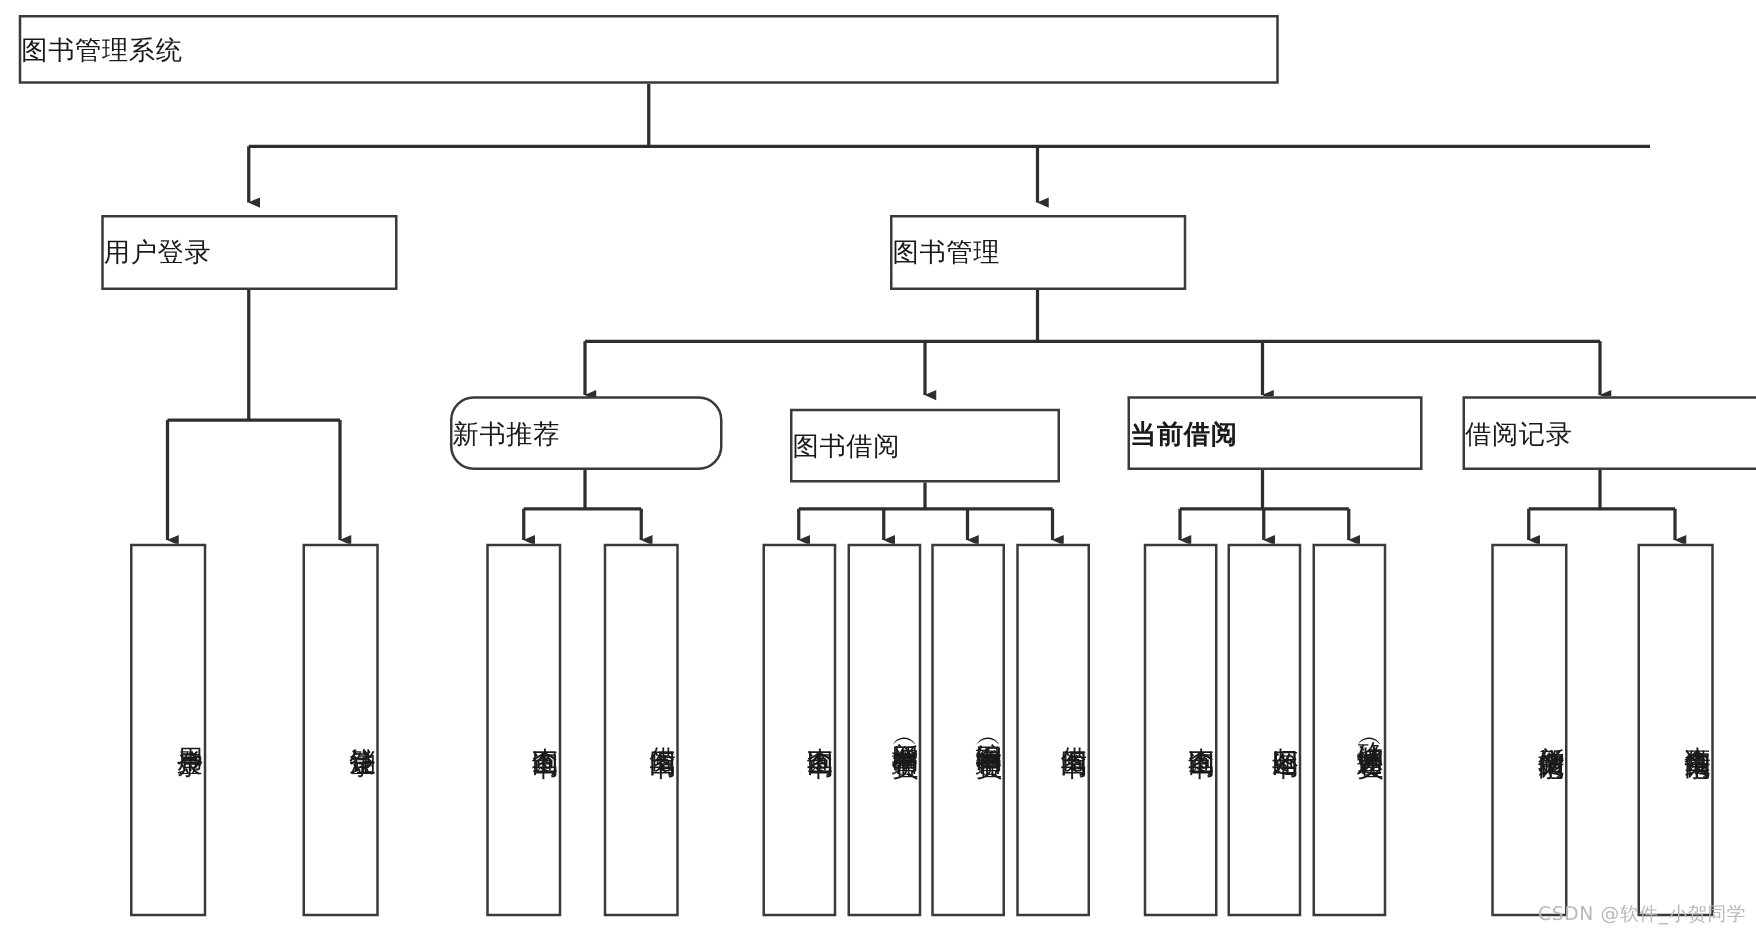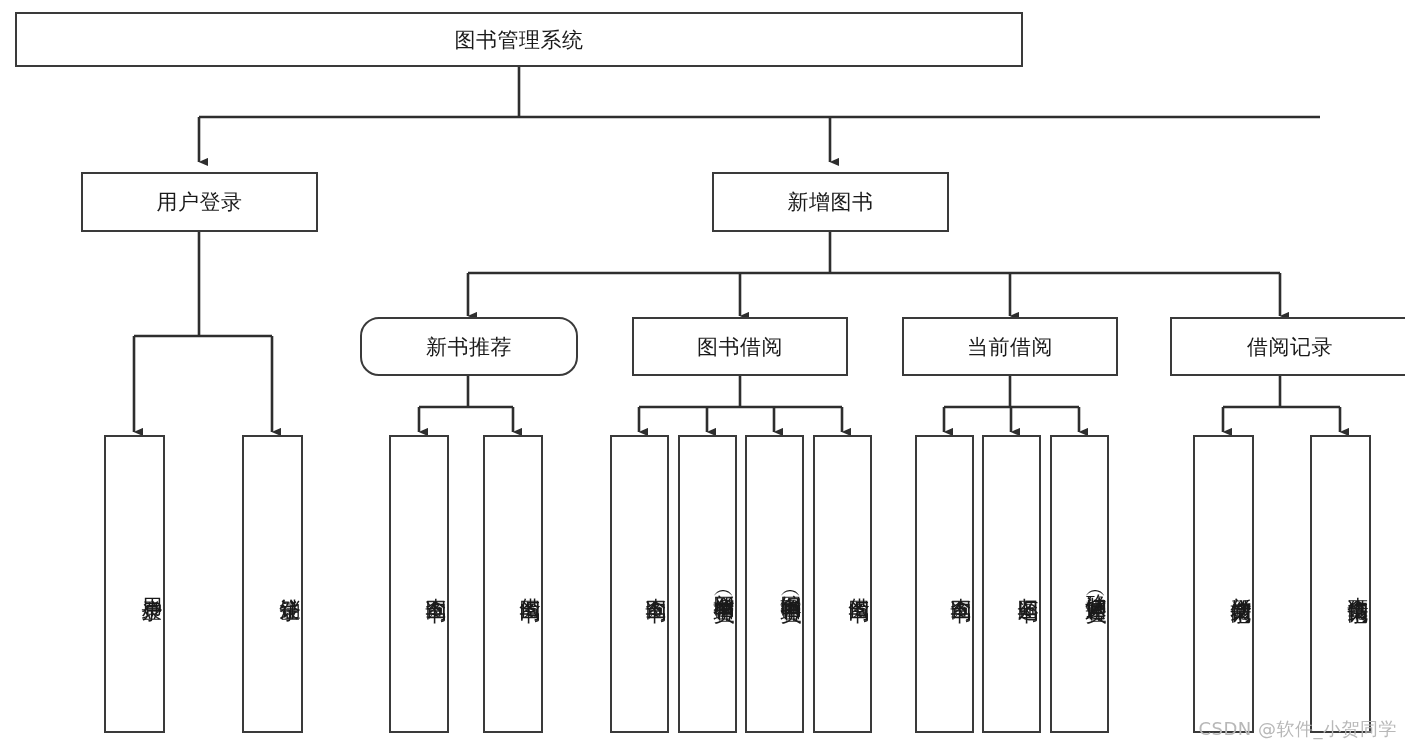--- a/index.html
+++ b/index.html
@@ -24,21 +24,20 @@
     width: 1405px;
     height: 747px;
   }
   .node {
     position: absolute;
     box-sizing: border-box;
     background: #ffffff;
     border: 2px solid #3a3a3a;
     display: flex;
     align-items: center;
-    justify-content: center;
     color: #1a1a1a;
     z-index: 2;
   }
   .node.h {
     font-size: 21px;
     letter-spacing: 0.5px;
   }
   .node.v {
     writing-mode: vertical-rl;
     text-orientation: upright;
@@ -53,21 +52,21 @@
   .node.v .vlabel {
     writing-mode: vertical-rl;
     text-orientation: upright;
     display: block;
     white-space: nowrap;
   }
   .watermark {
     position: absolute;
     right: 8px;
     bottom: 6px;
-    font-size: 18px;
+    font-size: 15px;
     color: #b8b8b8;
     z-index: 5;
     white-space: nowrap;
     letter-spacing: 0.5px;
   }
 </style>
 </head>
 <body>
 
 <div id="canvas">
@@ -124,32 +123,32 @@
 
   <div class="node h" style="left:15px; top:12px; width:1008px; height:55px;">
     <span>图书管理系统</span>
   </div>
 
   <div class="node h" style="left:81px; top:172px; width:237px; height:60px;">
     <span>用户登录</span>
   </div>
 
   <div class="node h" style="left:712px; top:172px; width:237px; height:60px;">
-    <span>新增图书</span>
+    <span>图书管理</span>
   </div>
 
   <div class="node h" style="left:360px; top:317px; width:218px; height:59px;border-radius:19px;">
     <span>新书推荐</span>
   </div>
 
-  <div class="node h" style="left:632px; top:317px; width:216px; height:59px;">
+  <div class="node h" style="left:632px; top:327px; width:216px; height:59px;">
     <span>图书借阅</span>
   </div>
 
-  <div class="node h" style="left:902px; top:317px; width:216px; height:59px;">
+  <div class="node h" style="left:902px; top:317px; width:236px; height:59px;font-weight:bold;">
     <span>当前借阅</span>
   </div>
 
   <div class="node h" style="left:1170px; top:317px; width:240px; height:59px;">
     <span>借阅记录</span>
   </div>
 
   <div class="node v" style="left:104px; top:435px; width:61px; height:298px;">
     <span class="vlabel">用户登录</span>
   </div>

